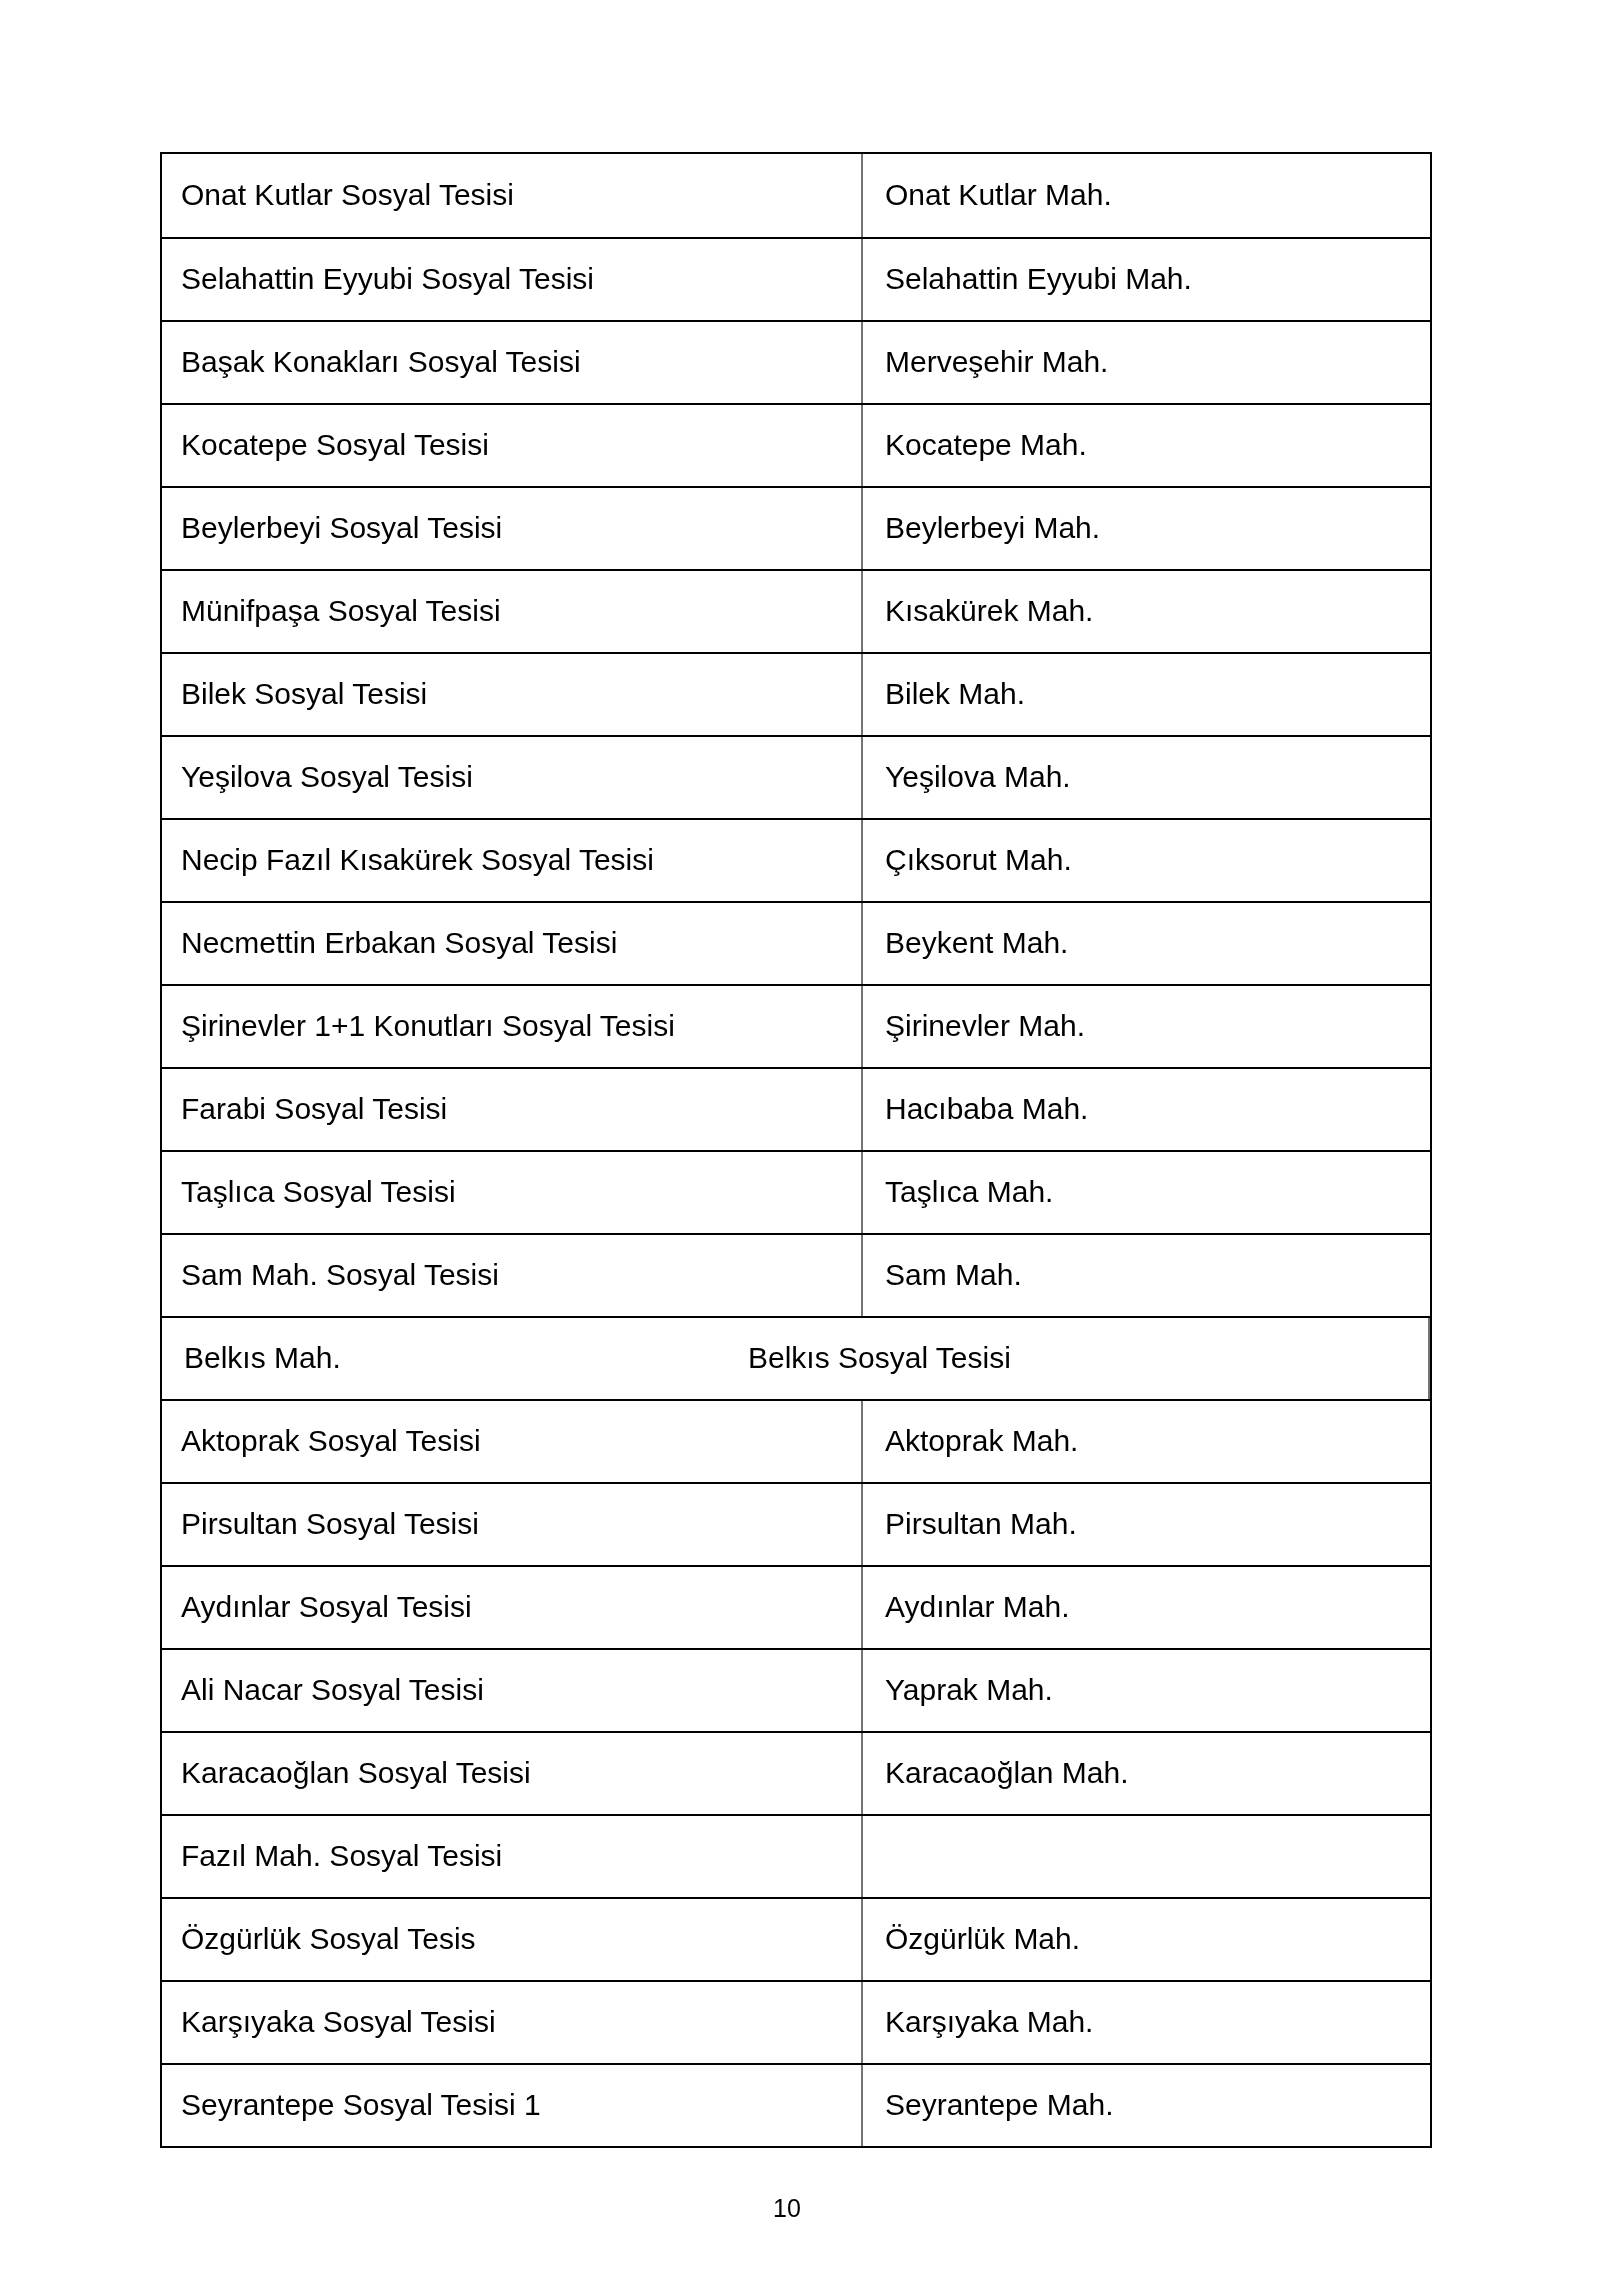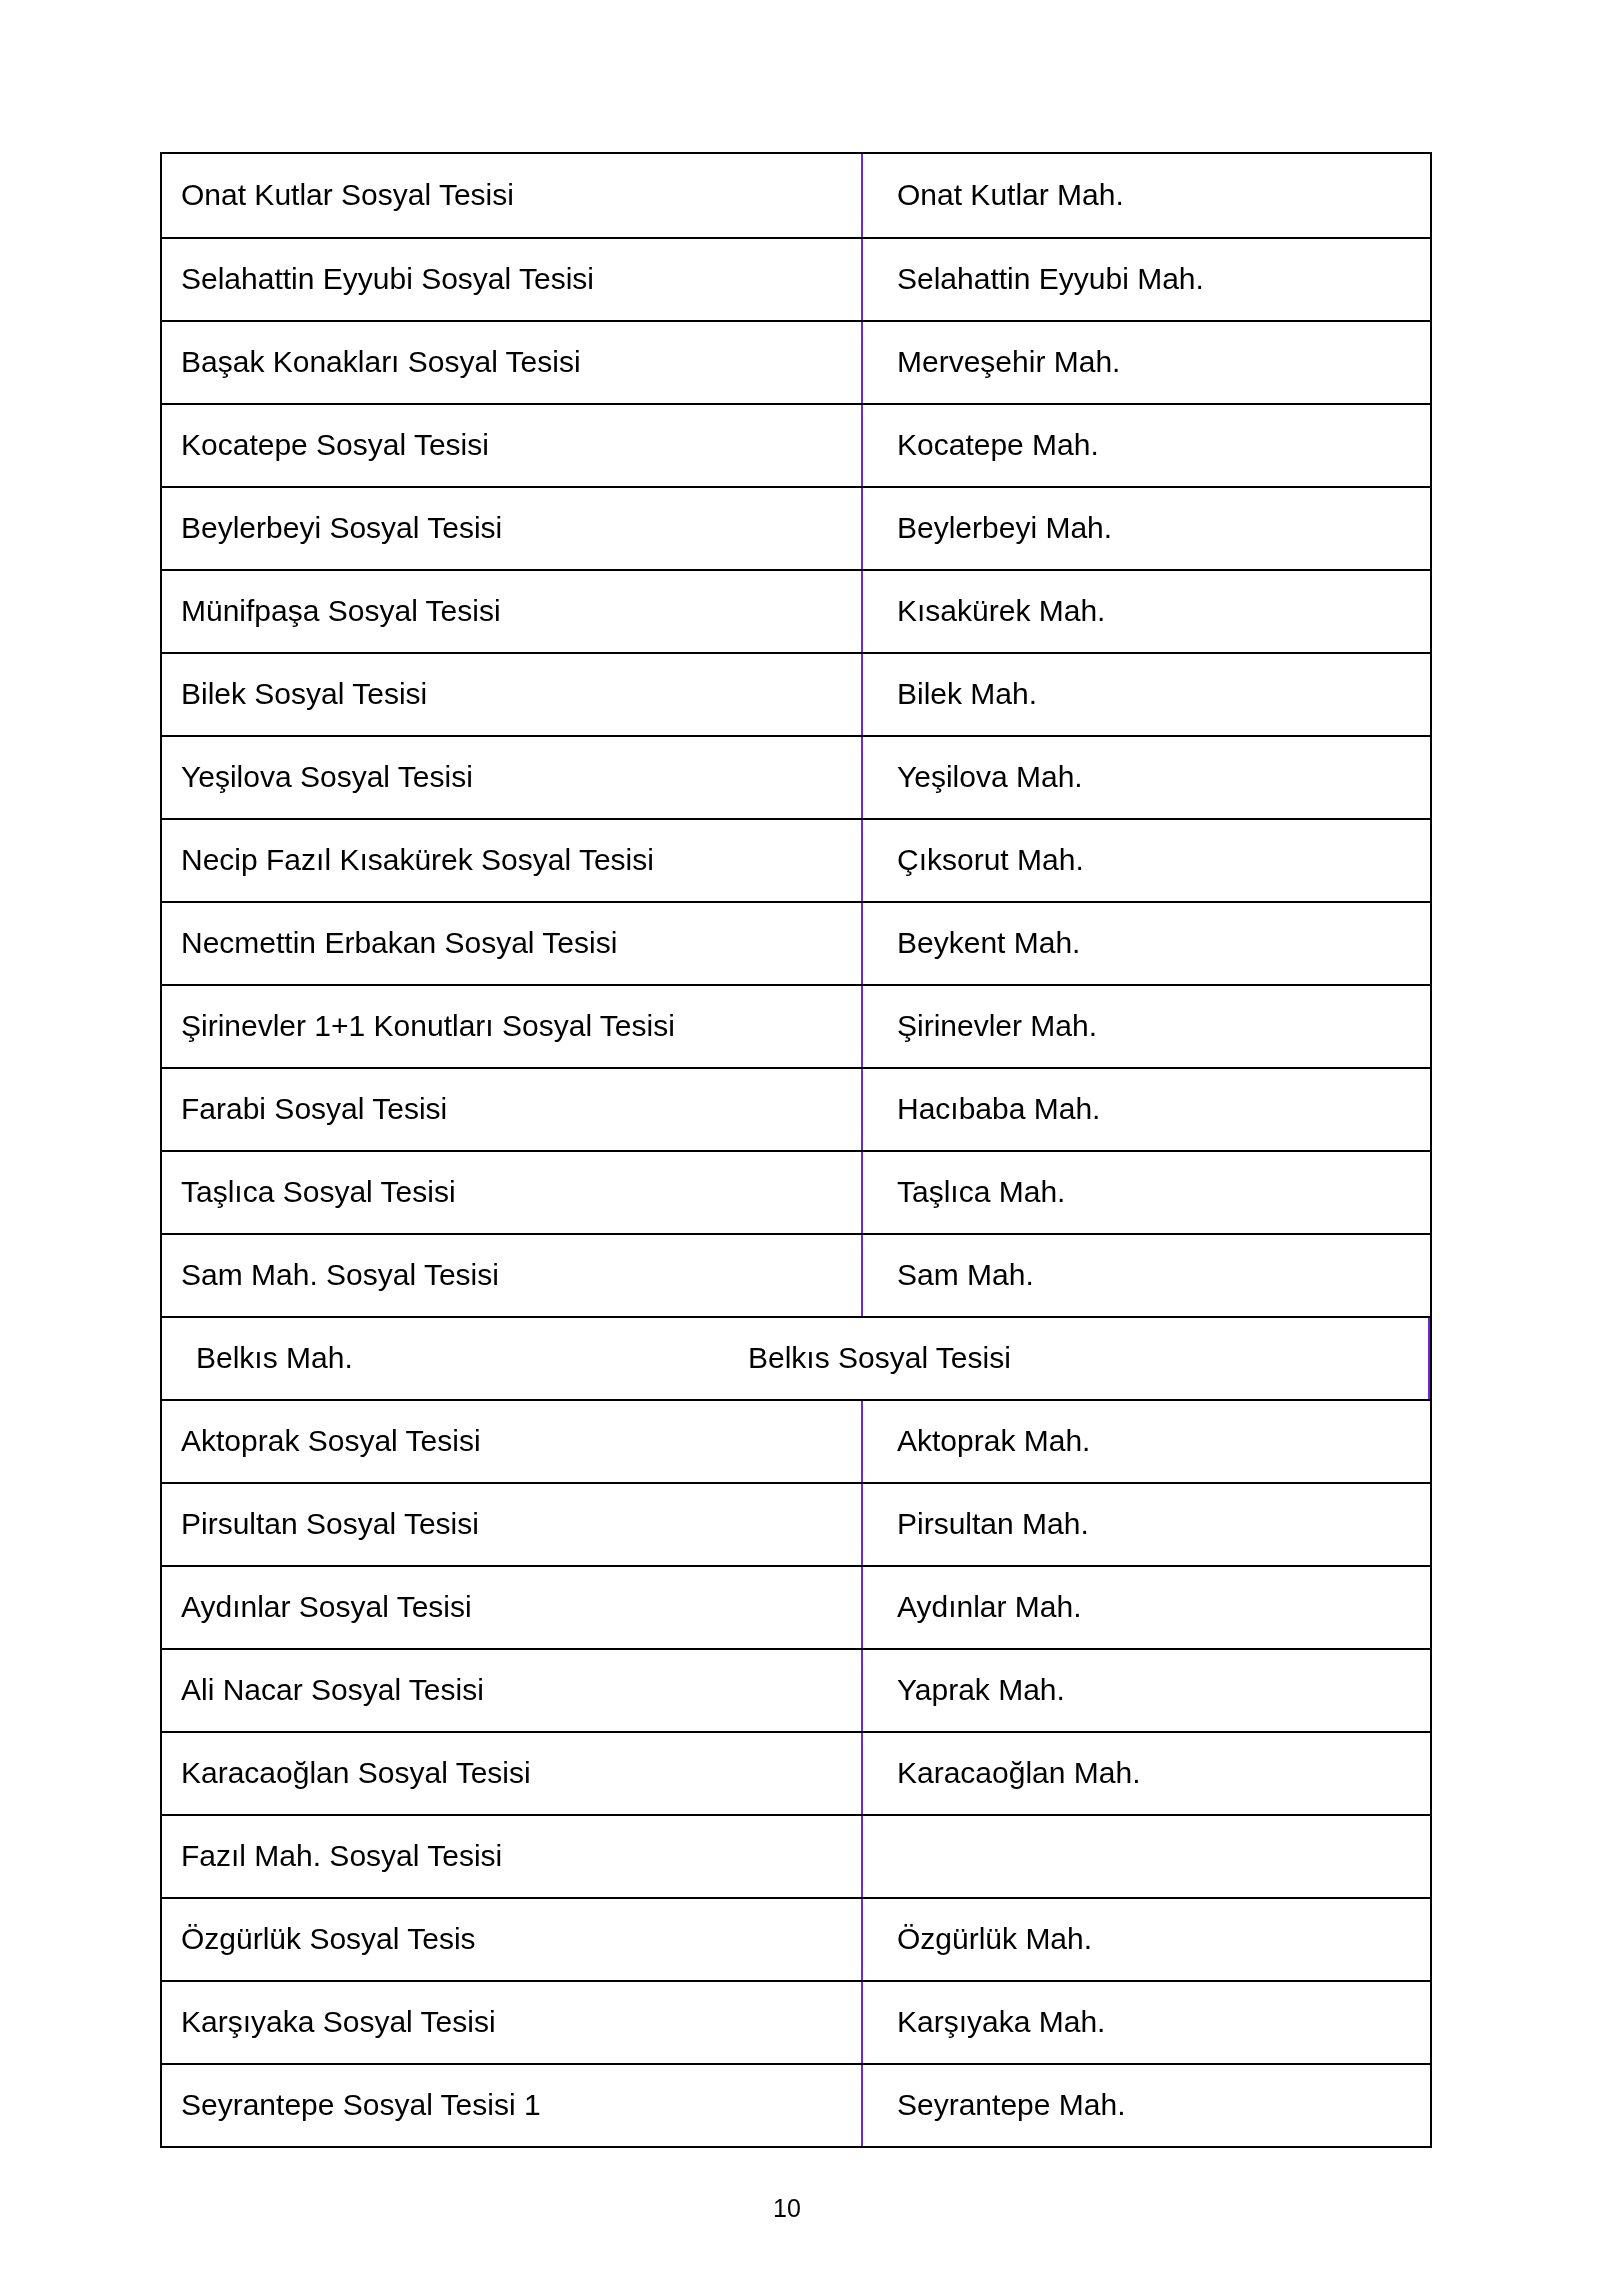--- a/index.html
+++ b/index.html
@@ -40,25 +40,25 @@
     align-items: center;
     font-size: 30px;
     line-height: 1.15;
     white-space: nowrap;
     overflow: hidden;
   }
   .t-cell-left {
     width: 701px;
     flex: 0 0 701px;
     padding-left: 19px;
-    border-right: 2px solid #6d28d9;
+    border-right: 2px solid #737373;
   }
   .t-cell-right {
     flex: 1 1 auto;
-    padding-left: 34px;
+    padding-left: 22px;
   }
   .page-number {
     position: absolute;
     left: 787px;
     top: 2193px;
     transform: translateX(-50%);
     font-size: 25px;
     line-height: 1.2;
   }
 </style>

